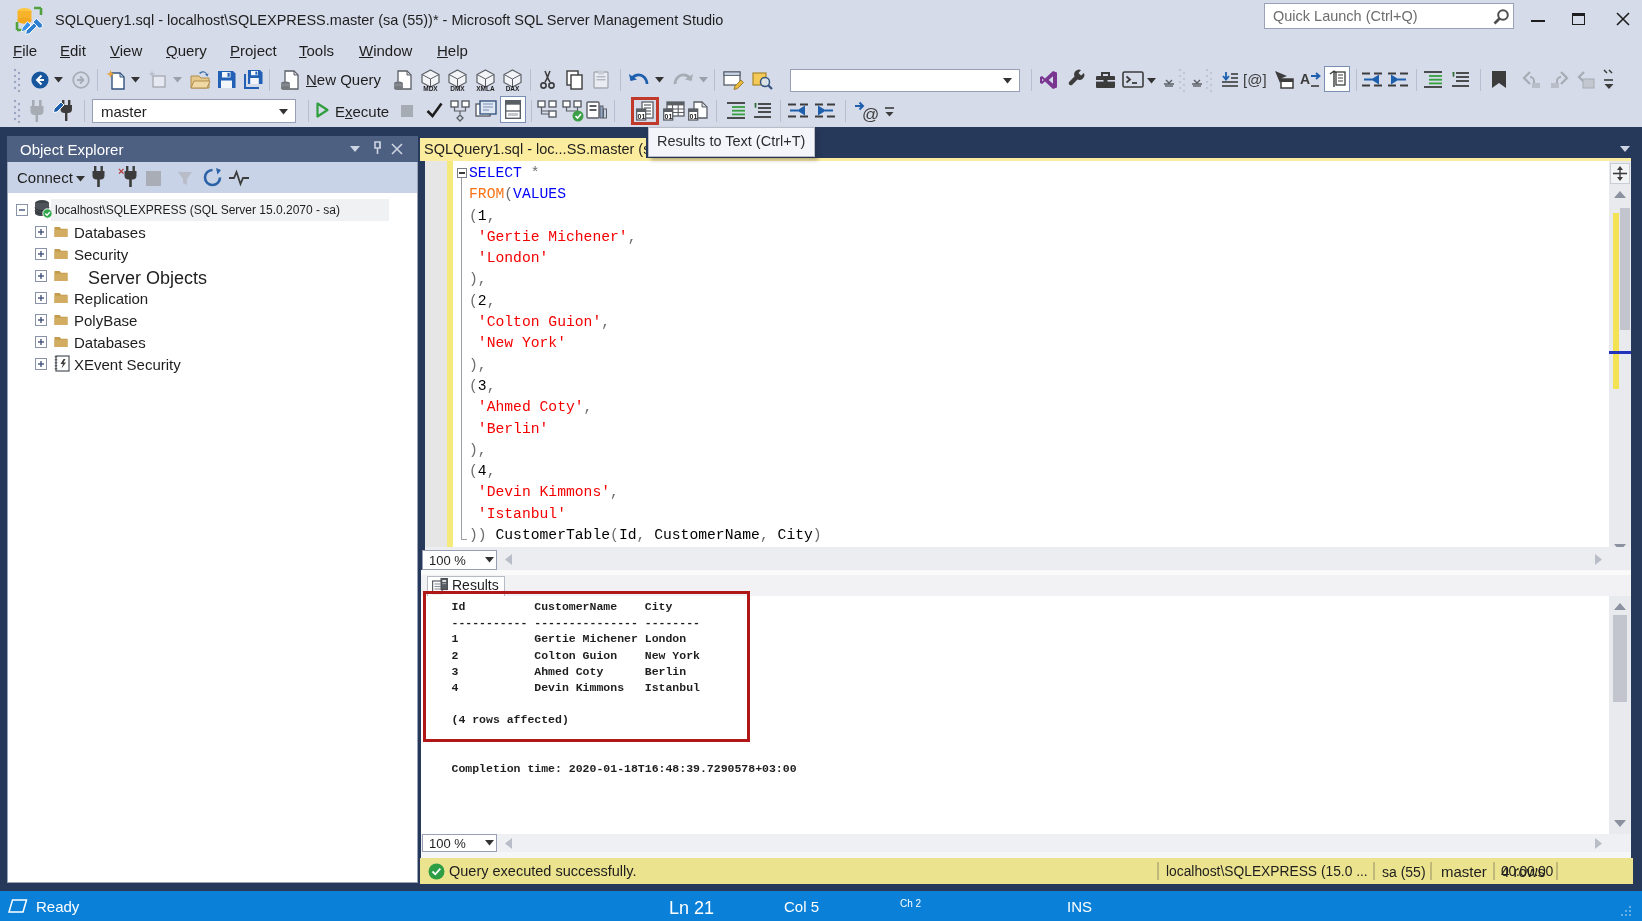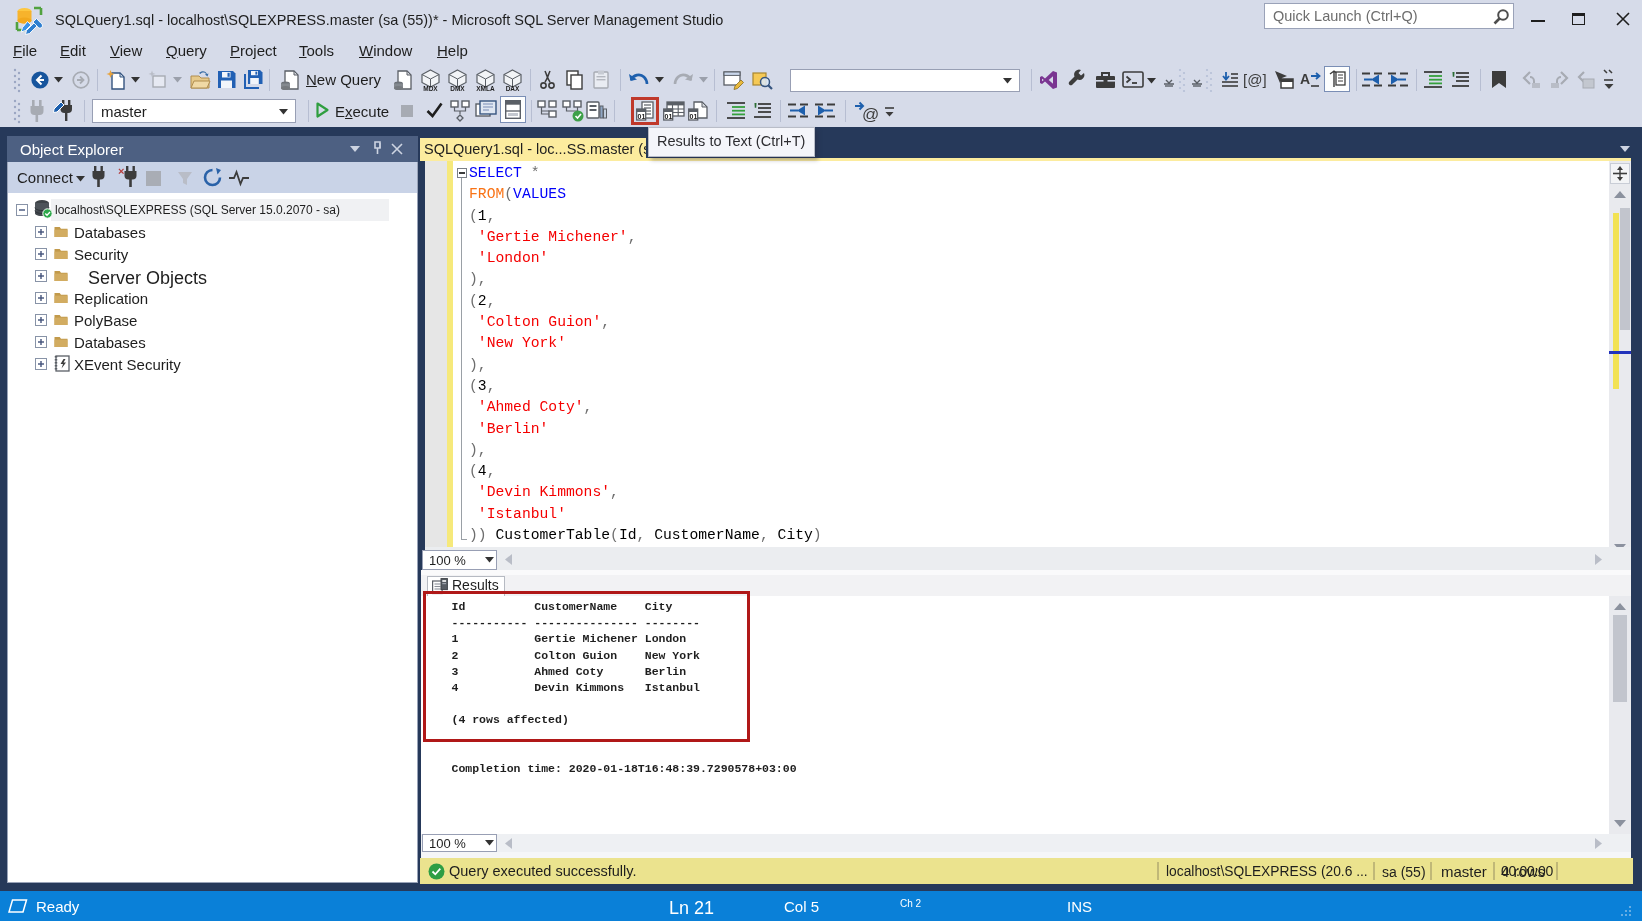--- a/index.html
+++ b/index.html
@@ -802,21 +802,21 @@
   </svg>
 <div class="a" style="left:421px;top:852px;width:1210px;height:6px;background:#f5f6f8"></div>
 
 <div class="a" style="left:420px;top:858px;width:1213px;height:26px;background:#ebe38e"></div>
 <svg class="a" style="left:428px;top:863px" width="17" height="17">
     <circle cx="8.5" cy="8.5" r="8" fill="#2e9e44"></circle>
     <path d="M4.5 8.5l2.8 2.8 5-5.6" stroke="#fff" stroke-width="1.8" fill="none"></path>
   </svg>
 <div class="t" style="left:449px;top:863px;font-size:14.5px">Query executed successfully.</div>
 <div class="a" style="left:1157px;top:862px;width:2px;height:18px;background:#c0b878"></div>
-<div class="t" style="left:1166px;top:864px;font-size:13.8px">localhost\SQLEXPRESS (20.6 ...</div>
+<div class="t" style="left:1166px;top:864px;font-size:13.8px">localhost\SQLEXPRESS (15.0 ...</div>
 <div class="a" style="left:1373px;top:862px;width:2px;height:18px;background:#c0b878"></div>
 <div class="t" style="left:1382px;top:864px;font-size:14px">sa (55)</div>
 <div class="a" style="left:1430px;top:862px;width:2px;height:18px;background:#c0b878"></div>
 <div class="t" style="left:1441px;top:863px;font-size:15px">master</div>
 <div class="a" style="left:1493px;top:862px;width:2px;height:18px;background:#c0b878"></div>
 <div class="t" style="left:1501px;top:863px;font-size:14px;letter-spacing:-0.3px">00:00:00</div>
 <div class="a" style="left:1556px;top:862px;width:2px;height:18px;background:#c0b878"></div>
 <div class="t" style="left:1501px;top:863px;font-size:15px">4 rows</div>
 
 <div class="a" style="left:0;top:884px;width:1642px;height:7px;background:#26395a"></div>

